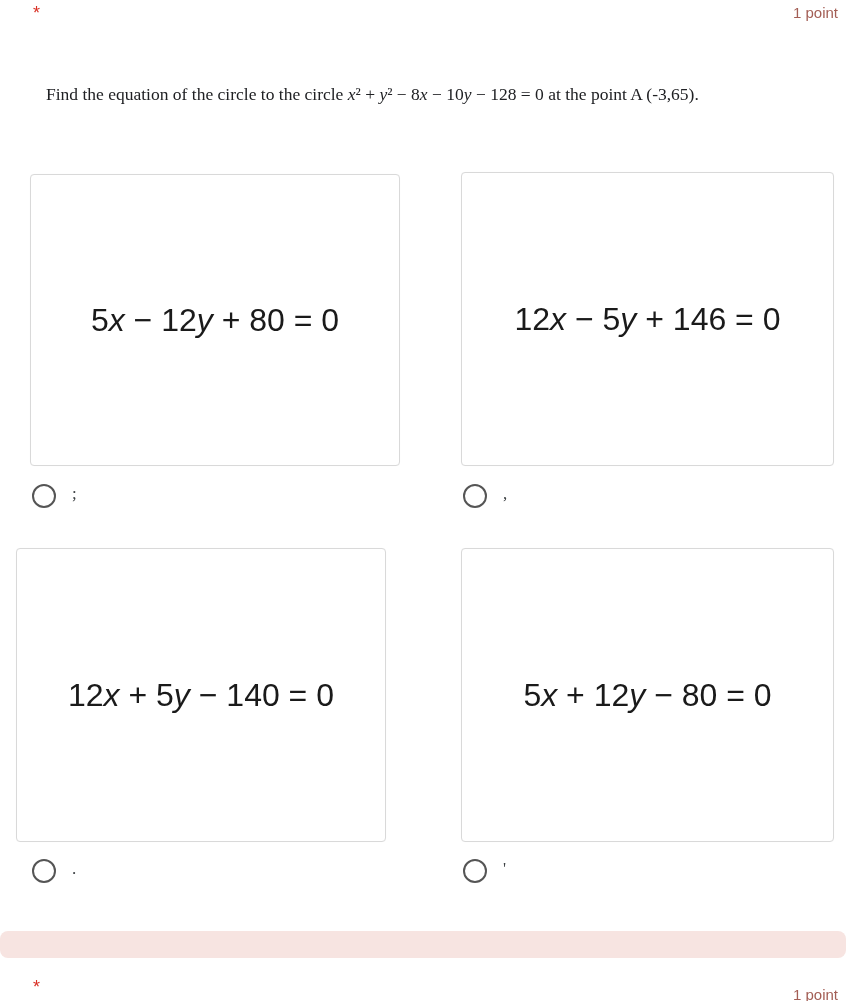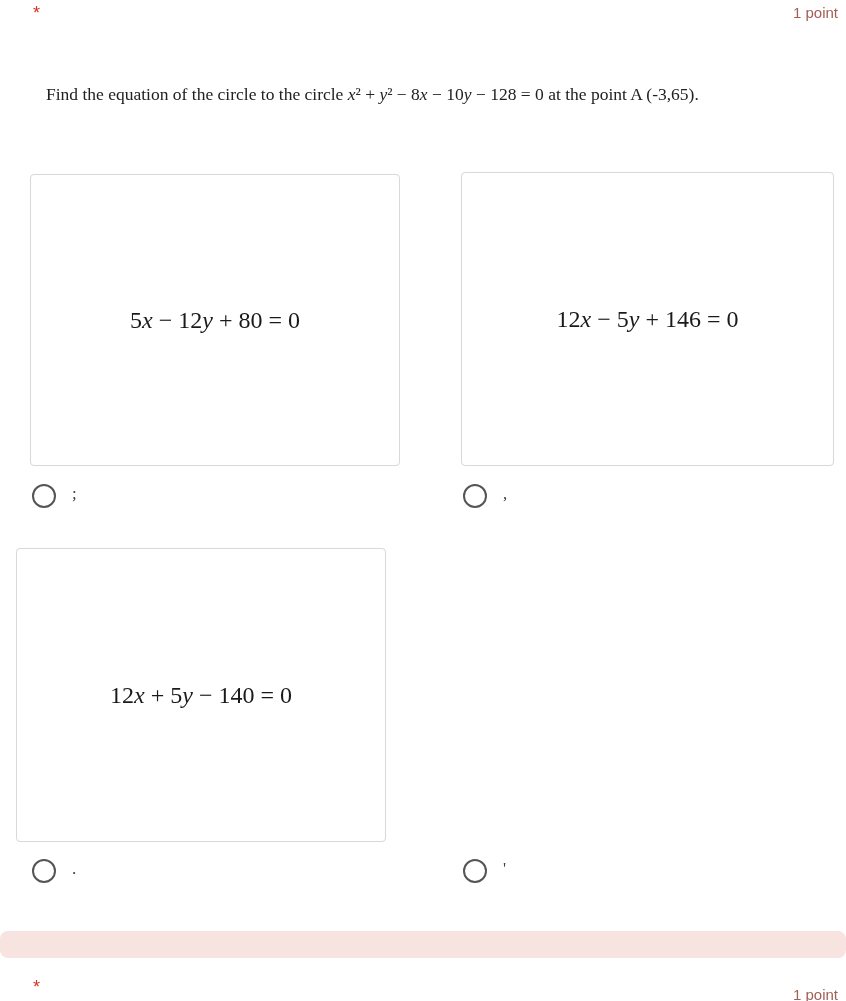--- a/index.html
+++ b/index.html
@@ -55,22 +55,22 @@
     box-shadow: 0 0 1px rgba(0,0,0,0.04);
     display: flex;
     align-items: center;
     justify-content: center;
   }
   .card-0 { left: 30px;  top: 174px; width: 368px; height: 290px; }
   .card-1 { left: 461px; top: 172px; width: 371px; height: 292px; }
   .card-2 { left: 16px;  top: 548px; width: 368px; height: 292px; }
   .card-3 { left: 461px; top: 548px; width: 371px; height: 292px; }
   .equation {
-    font-family: Liberation Serif, serif;
-    font-size: 24px;
+    font-family: Liberation Sans, sans-serif;
+    font-size: 32px;
     color: #1a1a1a;
     white-space: nowrap;
   }
   .radio {
     position: absolute;
     width: 24px;
     height: 24px;
     border: 2px solid #555555;
     border-radius: 50%;
     background: #ffffff;
@@ -124,20 +124,23 @@
   </div>
   <div class="radio radio-1"></div>
   <span class="option-label label-1">,</span>
 
   <div class="option-card card-2">
     <span class="equation">12<i>x</i> + 5<i>y</i> − 140 = 0</span>
   </div>
   <div class="radio radio-2"></div>
   <span class="option-label label-2">.</span>
 
+  <div class="option-card card-3">
+    <span class="equation">5<i>x</i> + 12<i>y</i> − 80 = 0</span>
+  </div>
   <div class="radio radio-3"></div>
   <span class="option-label label-3">'</span>
 
   <div class="divider-bar"></div>
 
   <span class="required-star star-q2">*</span>
   <span class="points-label points-q2">1 point</span>
 
 </div>
 

